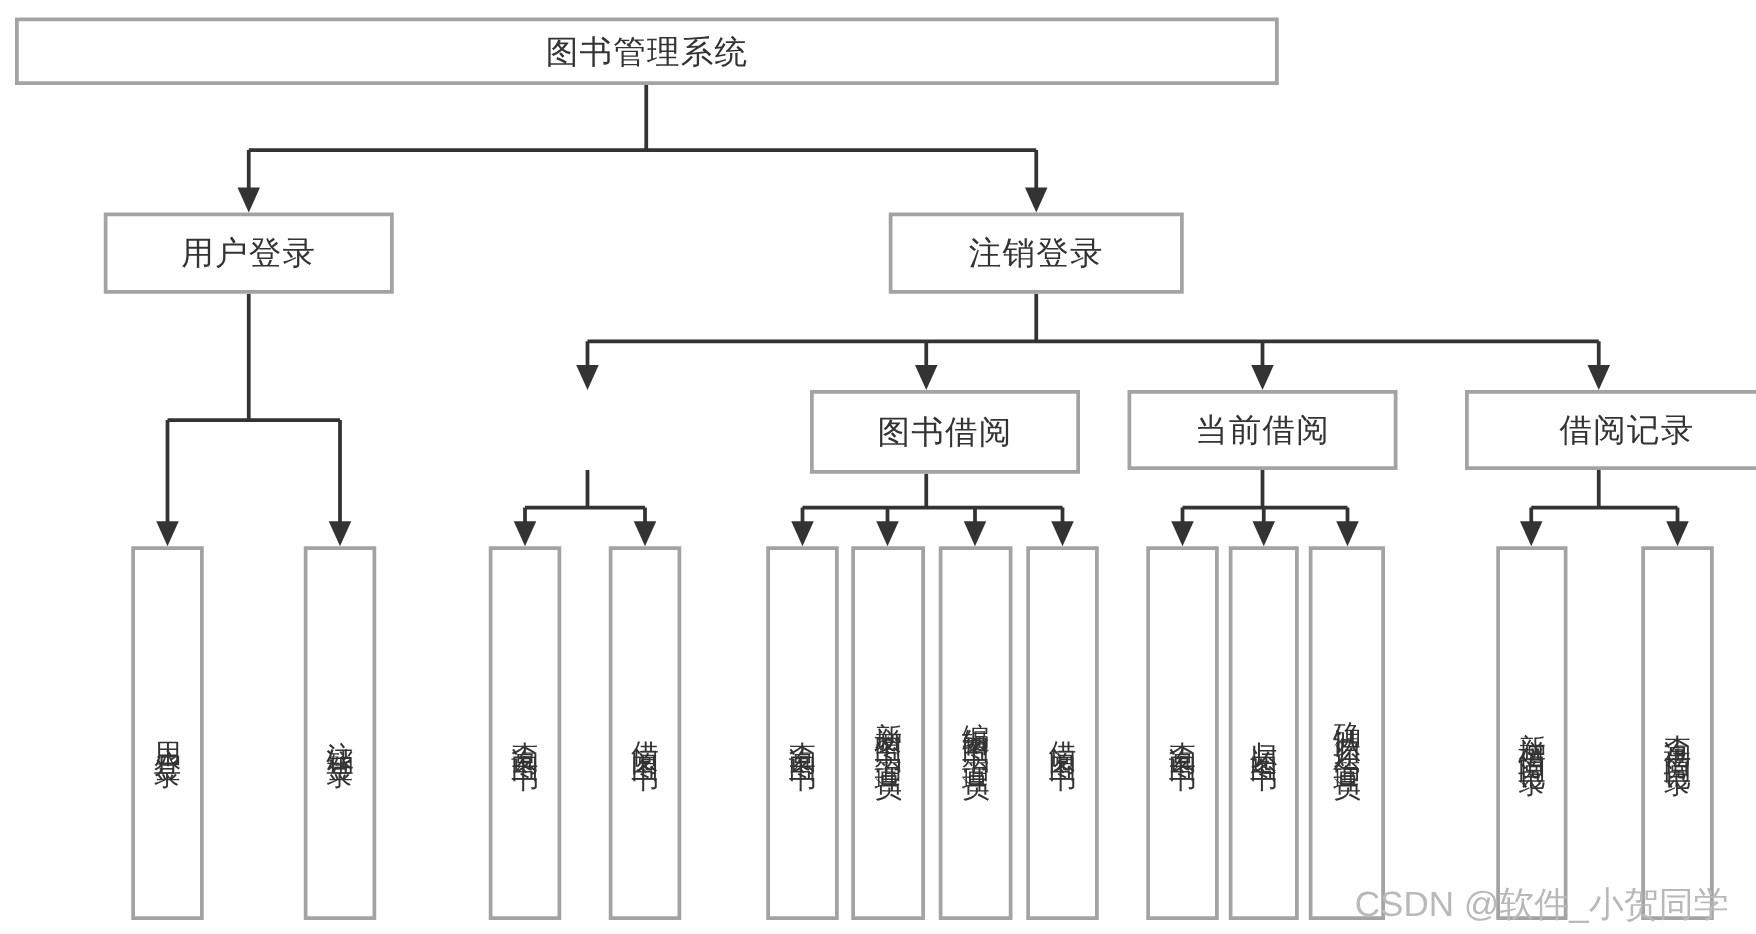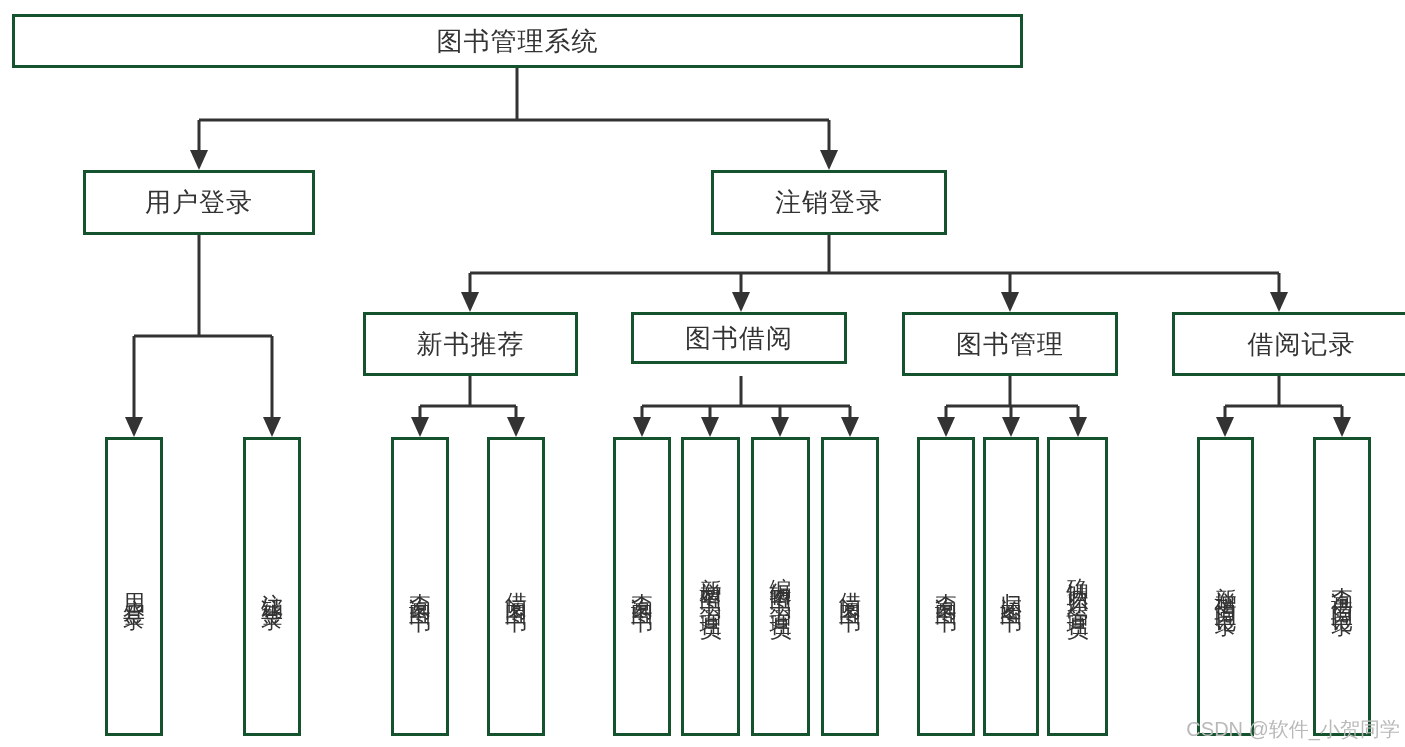--- a/index.html
+++ b/index.html
@@ -15,21 +15,21 @@
     background: #ffffff;
   }
   .connectors {
     position: absolute; left: 0; top: 0;
     width: 1405px; height: 747px;
     z-index: 1;
   }
   .node {
     position: absolute;
     box-sizing: border-box;
-    border: 3px solid #14532d;
+    border: 3px solid #a3a3a3;
     background: #ffffff;
     display: flex;
     align-items: center;
     justify-content: center;
     z-index: 2;
     color: #333333;
   }
   .node-h .label {
     font-size: 26px;
     letter-spacing: 1px;
@@ -40,23 +40,23 @@
     writing-mode: vertical-rl;
     text-orientation: mixed;
     font-size: 22px;
     letter-spacing: 6px;
     line-height: 1;
     color: #333333;
     white-space: nowrap;
   }
   .watermark {
     position: absolute;
-    right: 5px;
+    right: 22px;
     bottom: 4px;
-    font-size: 20px;
+    font-size: 28px;
     color: #b9b9b9;
     z-index: 3;
     white-space: nowrap;
   }
 </style>
 </head>
 <body>
 
 <div class="stage">
 
@@ -104,28 +104,25 @@
     <span class="label">图书管理系统</span>
   </div>
 
   <div class="node node-h" style="left:83px;top:170px;width:232px;height:65px">
     <span class="label">用户登录</span>
   </div>
   <div class="node node-h" style="left:711px;top:170px;width:236px;height:65px">
     <span class="label">注销登录</span>
   </div>
 
-  <div class="node node-h" style="left:363px;top:312px;width:215px;height:64px">
-    <span class="label">新书推荐</span>
-  </div>
-  <div class="node node-h" style="left:631px;top:312px;width:216px;height:52px">
+  <div class="node node-h" style="left:648px;top:312px;width:216px;height:67px">
     <span class="label">图书借阅</span>
   </div>
   <div class="node node-h" style="left:902px;top:312px;width:216px;height:64px">
-    <span class="label">图书管理</span>
+    <span class="label">当前借阅</span>
   </div>
   <div class="node node-h" style="left:1172px;top:312px;width:259px;height:64px">
     <span class="label">借阅记录</span>
   </div>
 
   <div class="node node-v" style="left:105px;top:437px;width:58px;height:299px">
     <span class="label">用户登录</span>
   </div>
   <div class="node node-v" style="left:243px;top:437px;width:58px;height:299px">
     <span class="label">注销登录</span>

